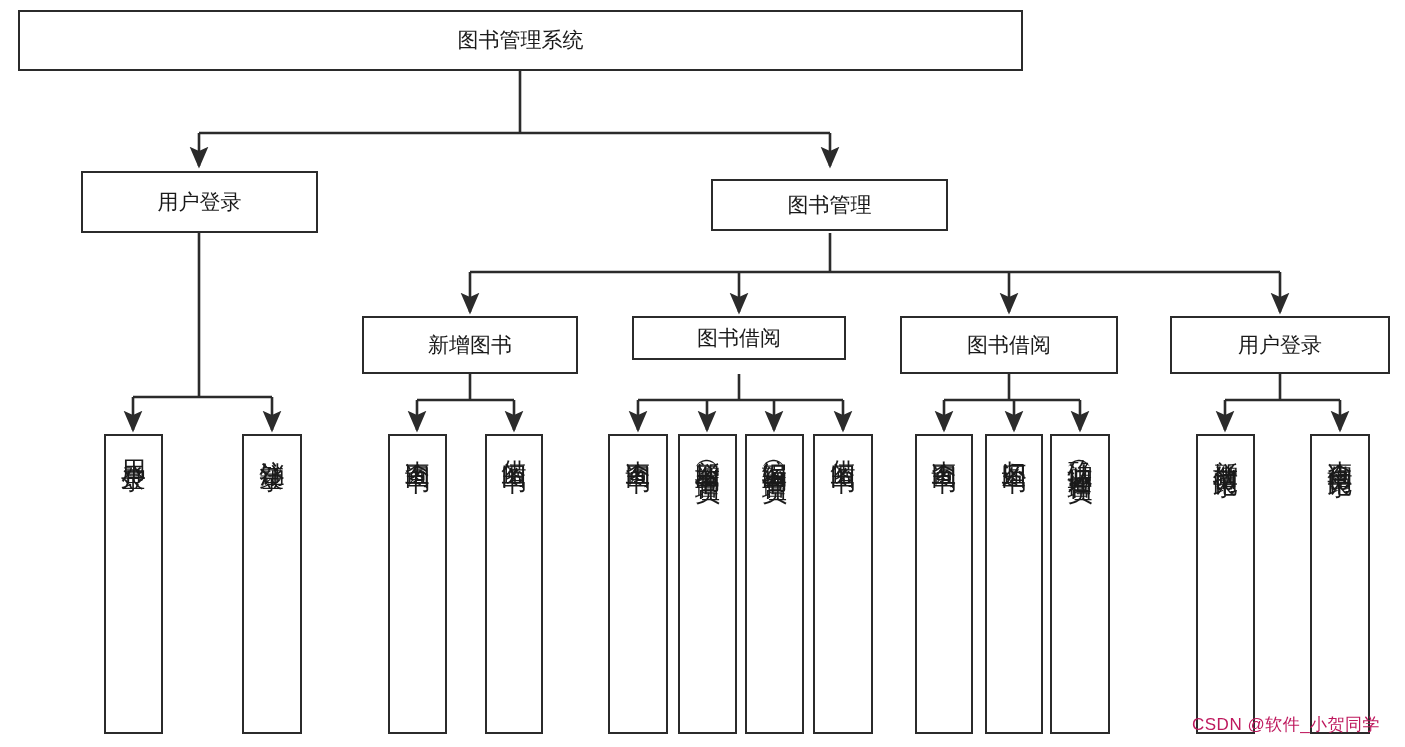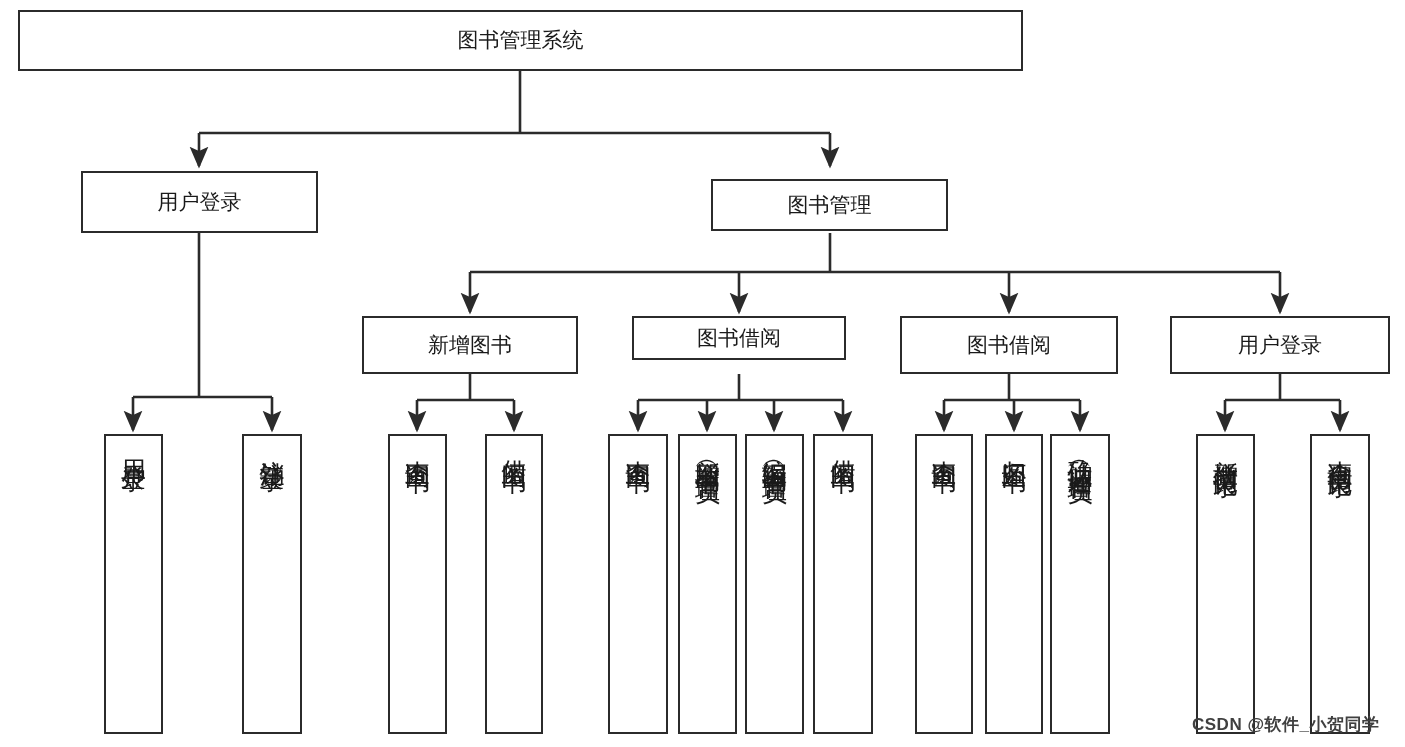--- a/index.html
+++ b/index.html
@@ -54,24 +54,23 @@
   .node.vert .label {
     writing-mode: vertical-rl;
     text-orientation: upright;
     font-size: 25px;
     letter-spacing: 3px;
     line-height: 1;
   }
   .watermark {
     position: absolute;
     font-size: 17px;
-    color: #404040;
+    color: #be185d;
     white-space: nowrap;
     letter-spacing: 0.5px;
-    font-weight: bold;
   }
 </style>
 </head>
 <body>
 
 <div id="canvas">
 
   <svg id="edges" viewBox="0 0 1405 747" xmlns="http://www.w3.org/2000/svg">
     <defs>
       <marker id="arrow" markerWidth="9" markerHeight="9" refX="7.4" refY="4" orient="auto" markerUnits="strokeWidth">

